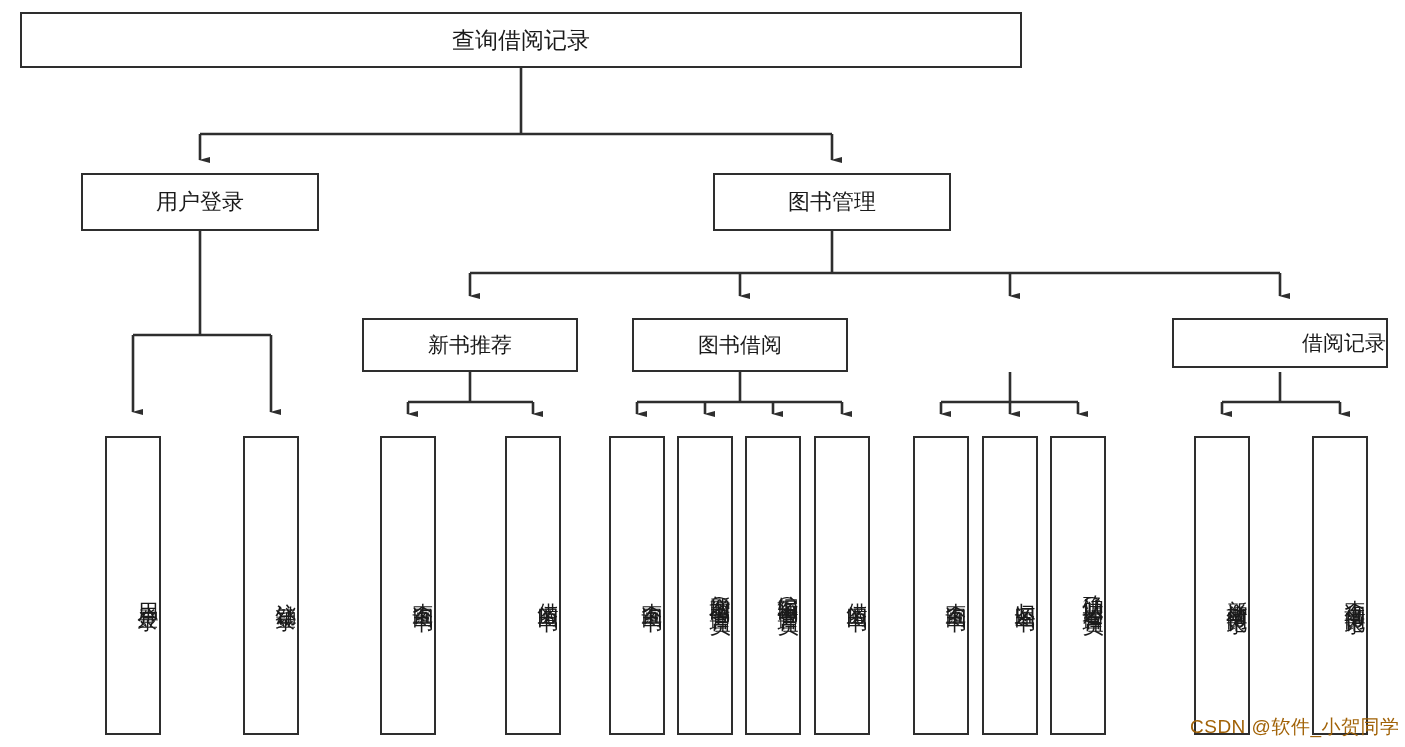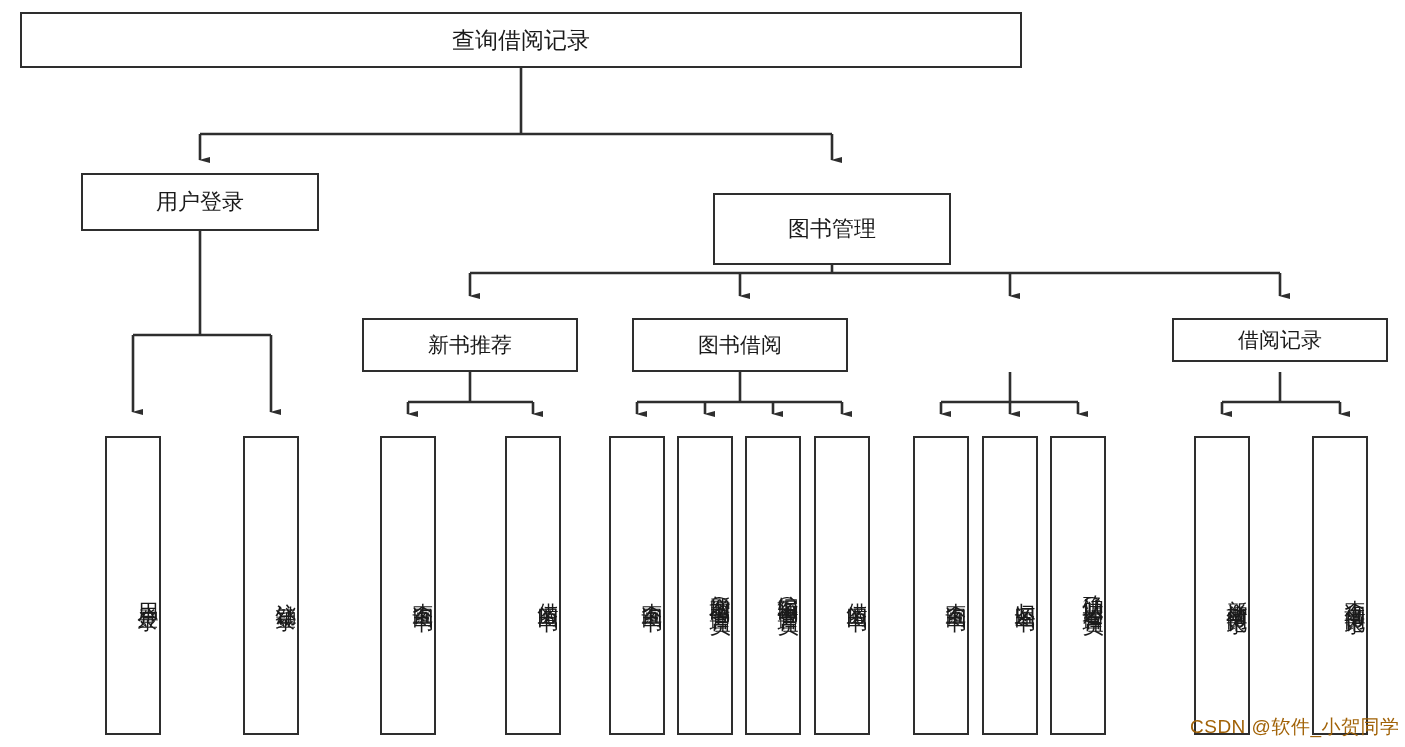--- a/index.html
+++ b/index.html
@@ -121,31 +121,31 @@
     </g>
   </svg>
 
   <div class="node root" style="left:20px;top:12px;width:1002px;height:56px;">
     <span class="lbl">查询借阅记录</span>
   </div>
 
   <div class="node level1" style="left:81px;top:173px;width:238px;height:58px;">
     <span class="lbl">用户登录</span>
   </div>
-  <div class="node level1" style="left:713px;top:173px;width:238px;height:72px;margin-top:20px;">
+  <div class="node level1" style="left:713px;top:173px;width:238px;height:58px;">
     <span class="lbl">图书管理</span>
   </div>
 
   <div class="node level2" style="left:632px;top:318px;width:216px;height:54px;">
     <span class="lbl">图书借阅</span>
   </div>
   <div class="node level2" style="left:362px;top:318px;width:216px;height:54px;">
     <span class="lbl">新书推荐</span>
   </div>
-  <div class="node level2" style="left:1172px;top:318px;width:216px;height:44px;">
+  <div class="node level2" style="left:1172px;top:318px;width:216px;height:50px;justify-content:flex-end;">
     <span class="lbl">借阅记录</span>
   </div>
 
   <div class="node leaf" style="left:105px;top:436px;width:56px;height:299px;">
     <span class="lbl">用户登录</span>
   </div>
   <div class="node leaf" style="left:243px;top:436px;width:56px;height:299px;">
     <span class="lbl">注销登录</span>
   </div>
 

